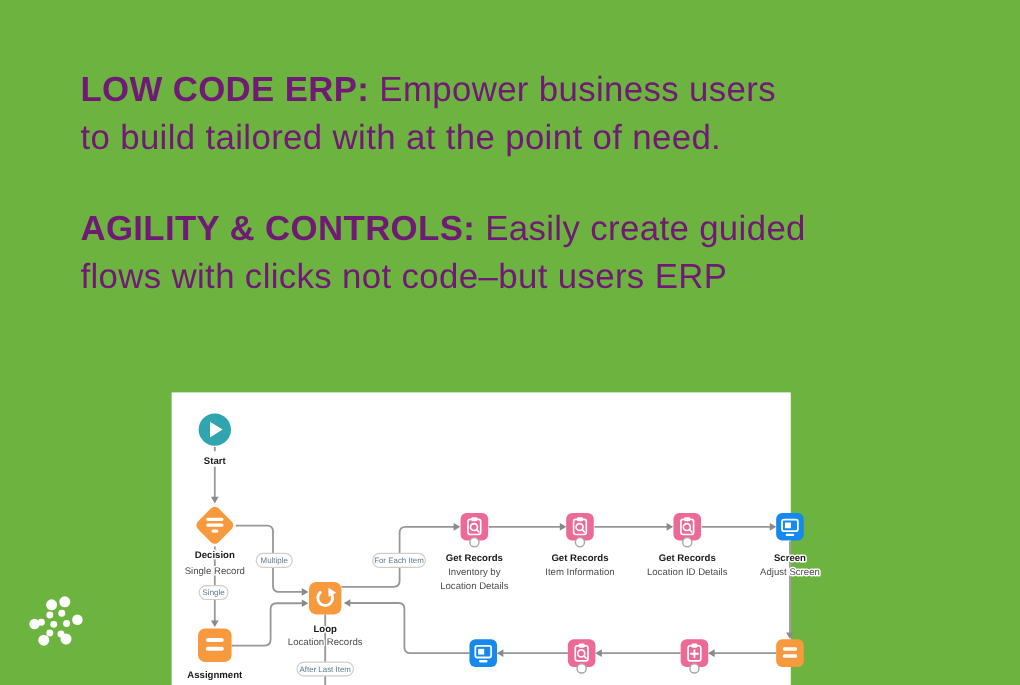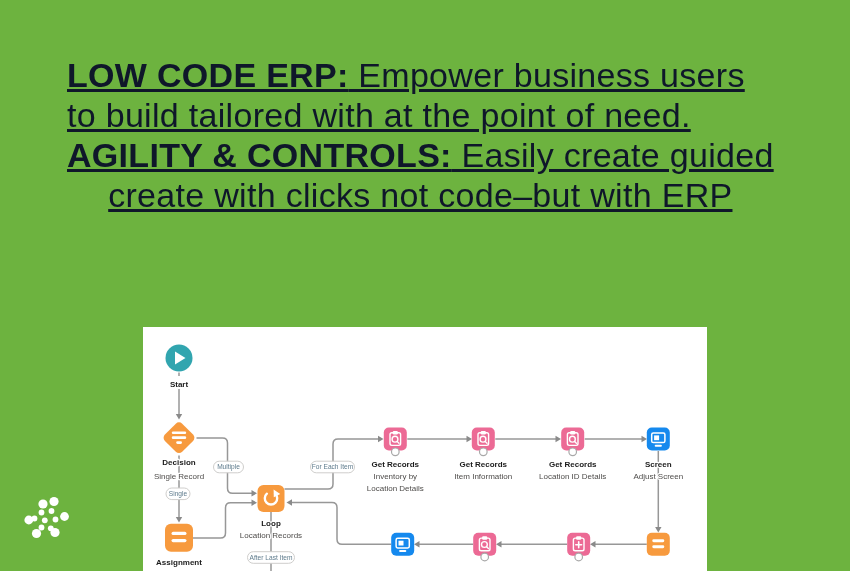--- a/index.html
+++ b/index.html
@@ -5,32 +5,31 @@
   html,body{margin:0;padding:0;}
   .slide{
     position:relative;
     width:850px;height:571px;
     background:#6DB33F;
     overflow:hidden;
     font-family:"Liberation Sans",sans-serif;
   }
   .headline{
     position:absolute;left:67px;top:55px;
-    color:#0f172a;
-    font-size:34px;line-height:40px;
+    color:#701a75;
+    font-size:29px;line-height:40px;
     letter-spacing:0.3px;
-    text-decoration:underline;
   }
   .headline p{margin:0;}
-  .headline p + p{text-align:center;}
+  .headline p + p{margin-top:36px;}
   .headline .b{font-weight:bold;}
   .logo{position:absolute;left:24px;top:495px;}
   .panel{
     position:absolute;left:143px;top:327px;
-    width:564px;height:244px;
+    width:516px;height:244px;
     background:#ffffff;
   }
   .flow-svg{position:absolute;left:0;top:0;}
   .cline{stroke:#979797;stroke-width:1.5;fill:none;}
   .ahead{fill:#8a8a8a;stroke:none;}
   .pill{fill:#ffffff;stroke:#cfcecc;stroke-width:1;}
   .pill-t{font-size:6.6px;fill:#5e7b8c;text-anchor:middle;}
   .nlab{font-size:8px;font-weight:bold;fill:#1b1b1b;text-anchor:middle;
         paint-order:stroke;stroke:#ffffff;stroke-width:2.4;stroke-linejoin:round;}
   .slab{font-size:8px;fill:#4e4c4a;text-anchor:middle;
@@ -38,21 +37,21 @@
   .wdot{fill:#ffffff;stroke:#a8a8a8;stroke-width:1.2;}
   .gwhite{stroke:#ffffff;fill:none;stroke-linecap:round;}
 </style>
 </head>
 <body>
 
 <div class="slide">
 
   <div class="headline">
     <p><span class="b">LOW CODE ERP:</span><span> Empower business users</span><br><span>to build tailored with at the point of need.</span></p>
-    <p><span class="b">AGILITY &amp; CONTROLS:</span><span> Easily create guided</span><br><span>create with clicks not code–but with ERP</span><br></p>
+    <p><span class="b">AGILITY &amp; CONTROLS:</span><span> Easily create guided</span><br><span>flows with clicks not code–but users ERP</span><br></p>
   </div>
 
   <svg class="logo" width="50" height="50" viewBox="0 0 50 50">
     <g fill="#ffffff">
       <circle cx="19" cy="9" r="4.6"></circle>
       <circle cx="30" cy="6.5" r="4.6"></circle>
       <circle cx="4.8" cy="25" r="4.4"></circle>
       <circle cx="40.5" cy="21.5" r="4.4"></circle>
       <circle cx="12.5" cy="38.5" r="4.6"></circle>
       <circle cx="31" cy="37.5" r="4.6"></circle>

